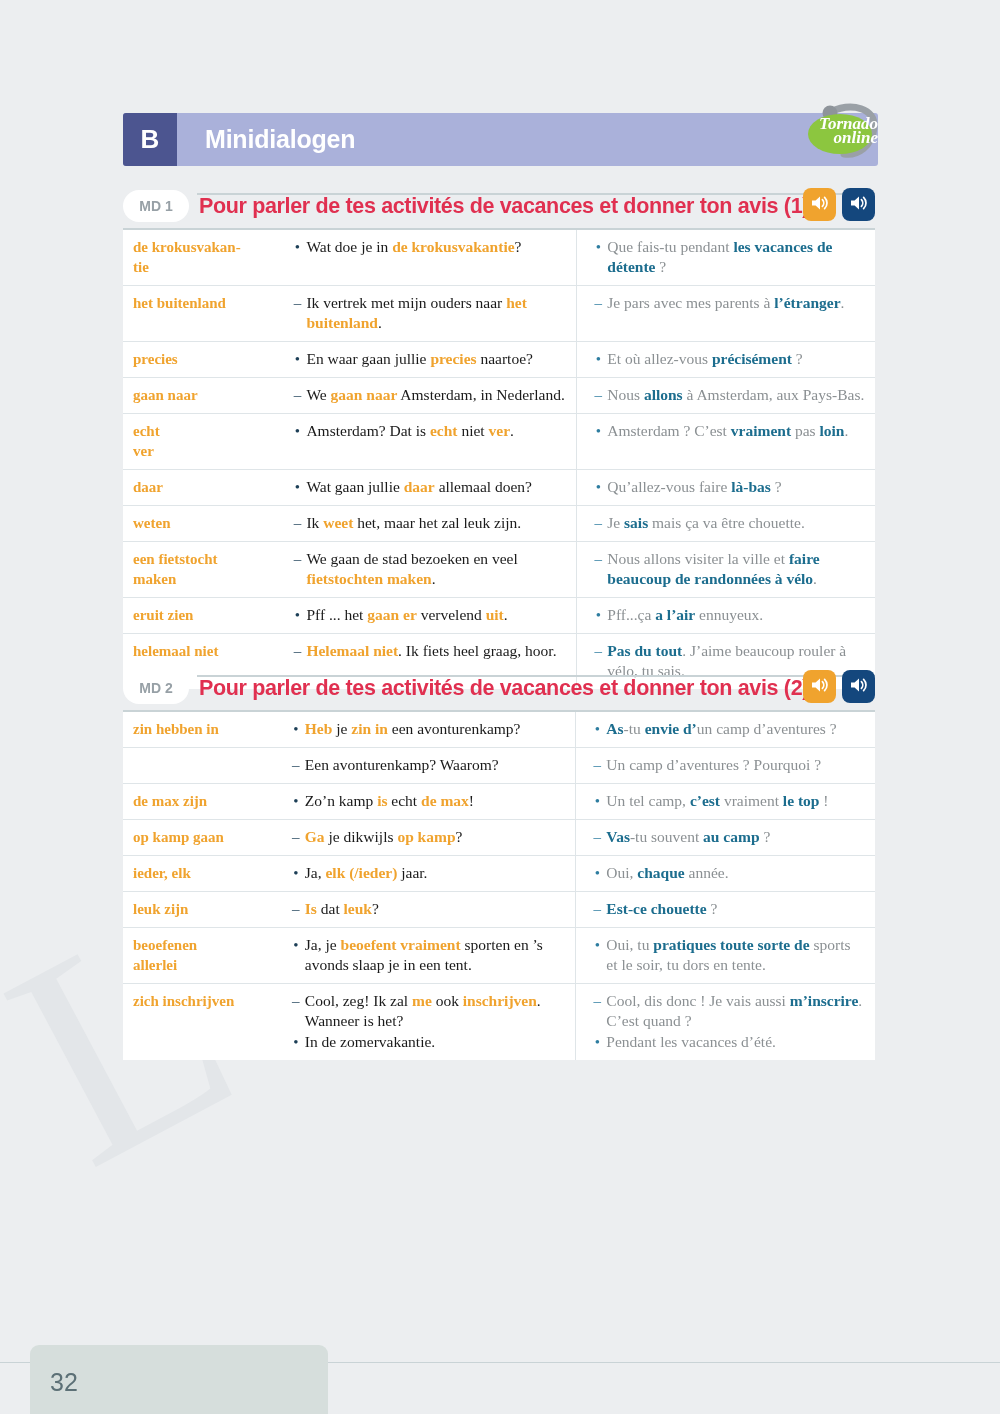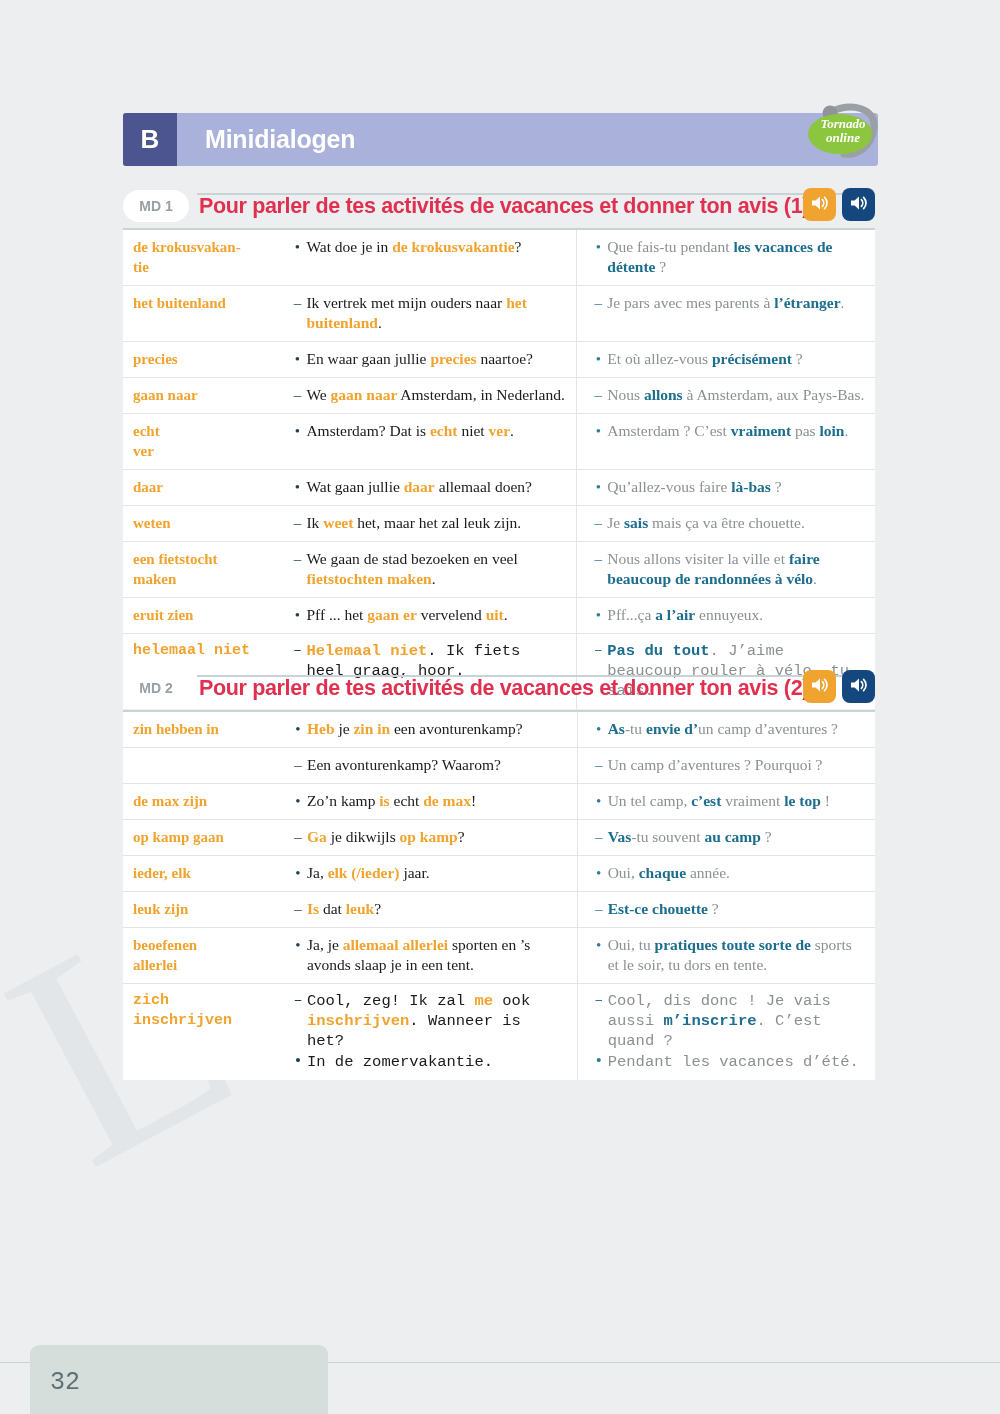--- a/index.html
+++ b/index.html
@@ -37,23 +37,23 @@
     font-weight:bold; font-size:25px; letter-spacing:-0.2px;text-align:center;
   }
 
   
   .tornado{
     position:absolute; left:800px; top:100px; width:86px; height:68px; z-index:4;
   }
   .tornado svg{display:block;}
   .tornado .t-label{
     position:absolute; left:8px; top:17px; width:70px;
-    text-align:center; color:#ffffff;
+    text-align:right; color:#ffffff;
     font-family:"Liberation Serif", serif; font-style:italic;
-    font-size:13px; line-height:13.5px; font-weight:600;
+    font-size:17px; line-height:13.5px; font-weight:600;
   }
 
   
   .md-section{position:absolute; left:123px; width:752px;}
   .md-head{position:relative; height:38px;}
   .md-rule{
     position:absolute; left:74px; right:0; top:3px; height:2px; background:#c9d3d6;
   }
   .md-tab{
     position:absolute; left:0; top:0; width:66px; height:32px;
@@ -73,21 +73,21 @@
   }
   .audio-nl{background:#f0a32e;}
   .audio-fr{background:#14477d;}
 
   
   .md-table{
     width:752px; background:#ffffff; border-collapse:collapse;
     border-top:2px solid #c9d3d6;
   }
   .md-table tr{border-bottom:1px solid #dfe5e8;}
-  .md-table tr:last-child{border-bottom:none;font-family:Liberation Mono, monospace;}
+  .md-table tr:last-child{border-bottom:none;}
   .md-table td{vertical-align:top; padding:7px 0 8px 16px;}
   .col-key{
     width:140px; padding-left:10px !important; padding-right:6px !important;
     color:#f0a32e; font-weight:bold; font-size:15px; line-height:20px;
   }
   .col-nl{width:300px; padding-right:10px !important;}
   .col-fr{width:302px; padding-left:12px !important; padding-right:10px !important;
           border-left:1px solid #dfe5e8;}
 
   .line{display:flex; font-size:15.5px; line-height:20px;}
@@ -107,21 +107,21 @@
   
   .footer-rule{
     position:absolute; left:0; top:1362px; width:1000px; height:1px; background:#c9d3d6;
   }
   .page-badge{
     position:absolute; left:30px; top:1345px; width:298px; height:69px;
     background:#d6dedc; border-radius:9px 9px 0 0;
   }
   .page-num{
     position:absolute; left:50px; top:1368px;
-    color:#5c7076; font-family:Liberation Mono, monospace; font-size:25px;
+    color:#5c7076; font-family:Liberation Sans, sans-serif; font-size:25px;
   }
 </style>
 </head>
 <body>
 
 <div class="watermark">Leeg</div>
 
 <div class="page">
 
   <div class="chapter-bar">
@@ -431,21 +431,21 @@
                   <span class="bullet">–</span>
                   <span class="txt"><span class="hl-fr">Est-ce </span><span class="hl-fr">chouette</span> ?</span>
                 </div>
               </td>
             </tr>
             <tr>
               <td class="col-key">beoefenen<br>allerlei</td>
               <td class="col-nl">
                 <div class="line nl">
                   <span class="bullet">•</span>
-                  <span class="txt">Ja, je <span class="hl-nl">allemaal allerlei</span> sporten en ’s avonds slaap je in een tent.</span>
+                  <span class="txt">Ja, je <span class="hl-nl">beoefent vraiment</span> sporten en ’s avonds slaap je in een tent.</span>
                 </div>
               </td>
               <td class="col-fr">
                 <div class="line fr">
                   <span class="bullet">•</span>
                   <span class="txt">Oui, tu <span class="hl-fr">pratiques toute sorte de</span> sports et le soir, tu dors en tente.</span>
                 </div>
               </td>
             </tr>
             <tr>

